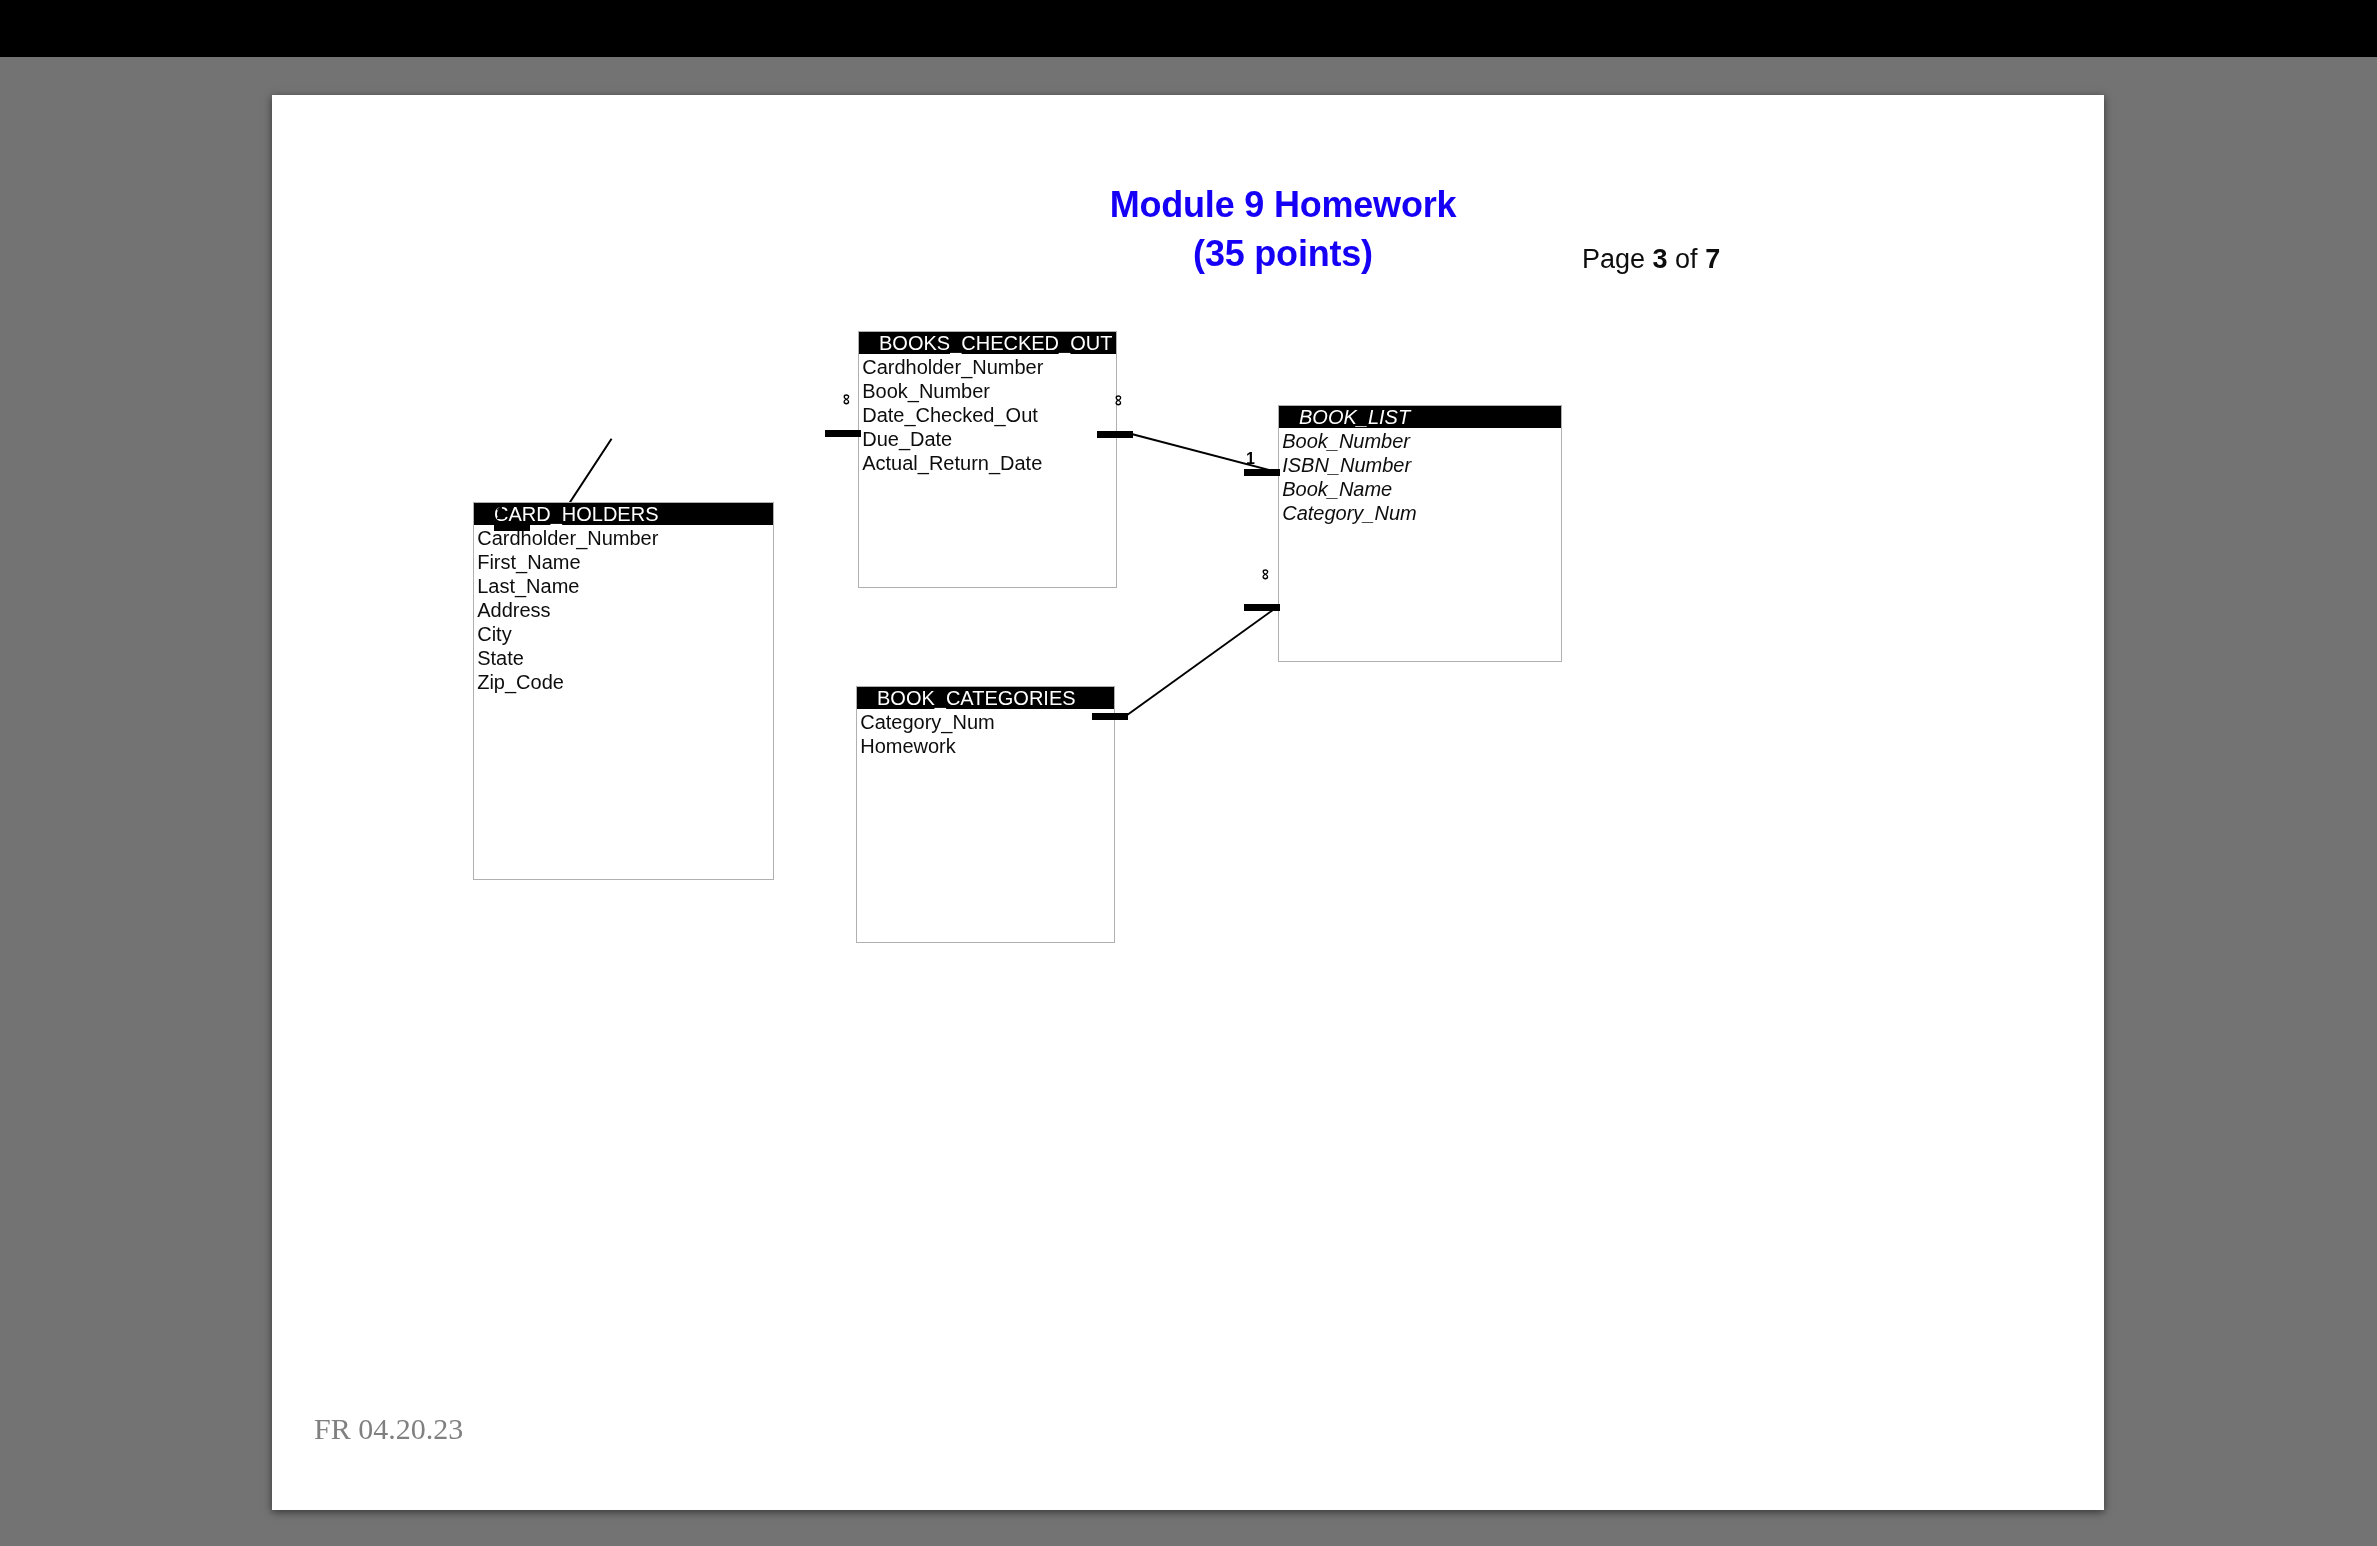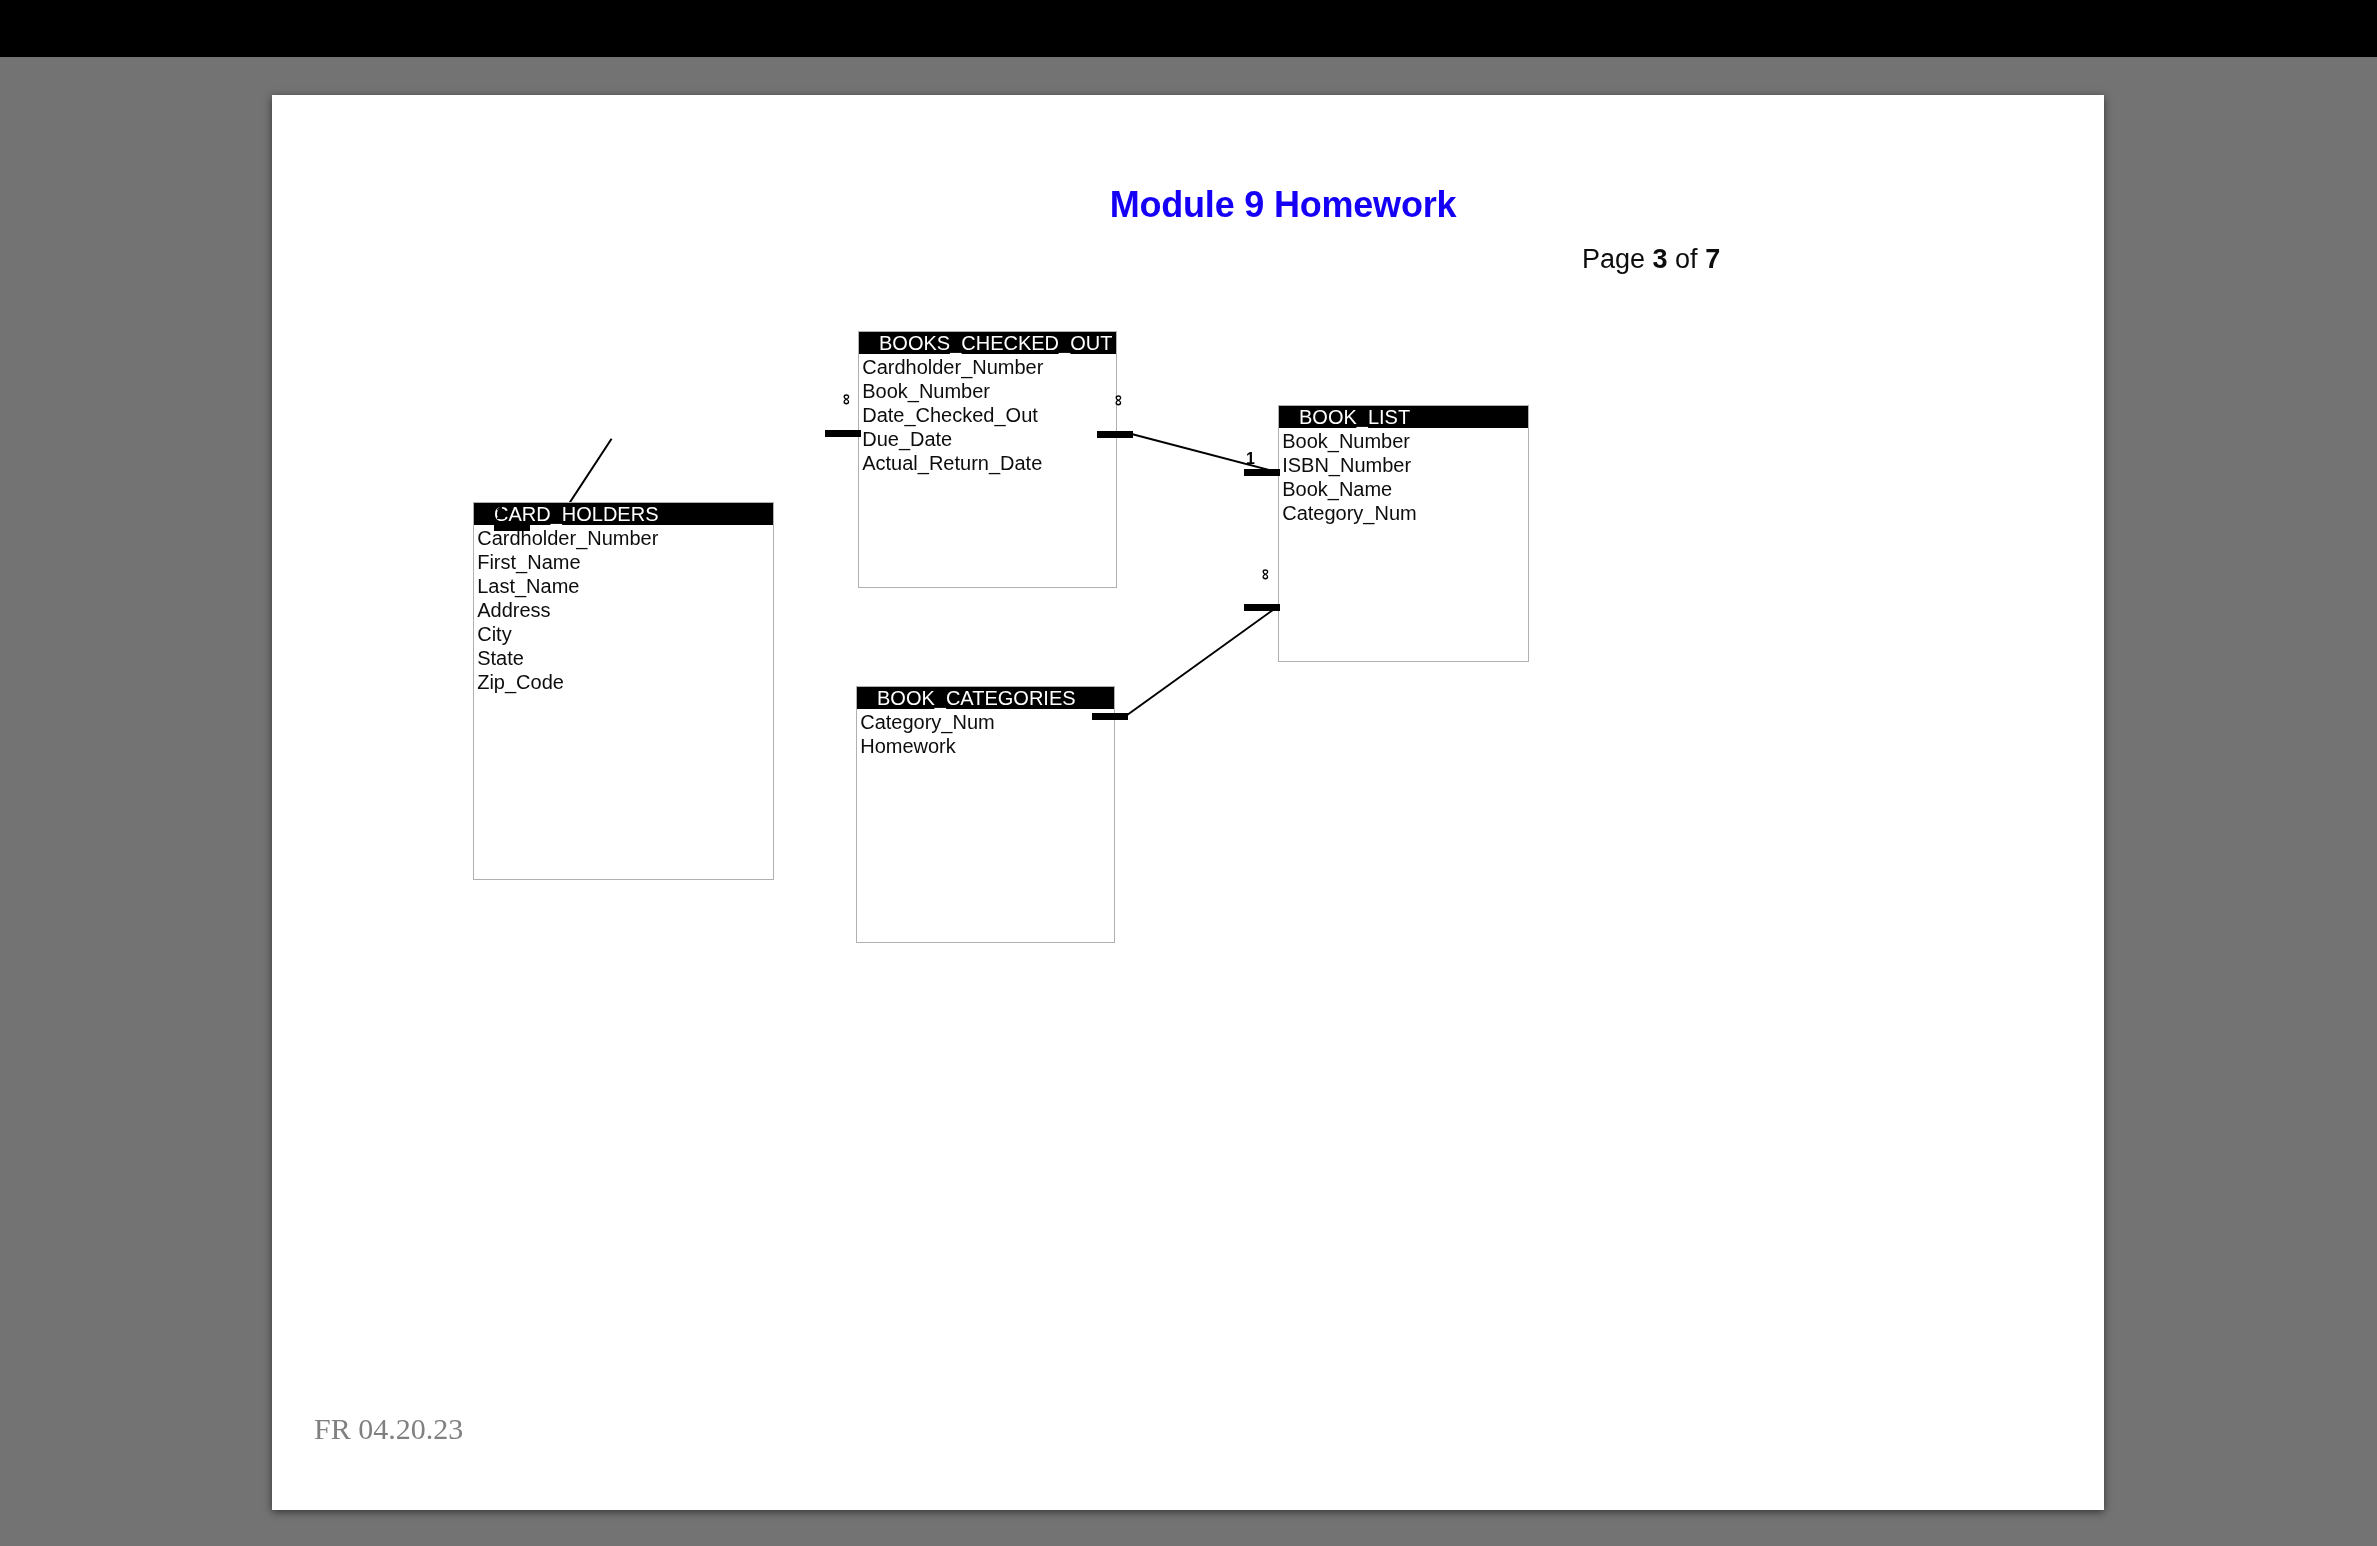--- a/index.html
+++ b/index.html
@@ -130,20 +130,21 @@
 <body>
 
 <div id="screen">
 
   <div id="topbar"></div>
 
   <div id="slide">
 
     <div id="title-block">
       <span>Module 9 Homework</span>
+      <span id="title-line2">(35 points)</span>
     </div>
 
     <div id="page-indicator"><span>Page </span><b>3</b><span> of </span><b>7</b></div>
 
     <div id="erd">
 
       <svg id="erd-lines" viewBox="0 0 2266 1750" width="1832" height="1415">
 
         <path d="M 305 535 L 348 535 L 420 425" fill="none" stroke="#000000" stroke-width="2.5"></path>
 
@@ -169,21 +170,21 @@
         <div class="erd-title">BOOKS_CHECKED_OUT</div>
         <div class="erd-fields">
           <div class="erd-field">Cardholder_Number</div>
           <div class="erd-field">Book_Number</div>
           <div class="erd-field">Date_Checked_Out</div>
           <div class="erd-field">Due_Date</div>
           <div class="erd-field">Actual_Return_Date</div>
         </div>
       </div>
 
-      <div class="erd-table" style="left:1006px; top:310px; width:251px; height:257px;">
+      <div class="erd-table" style="left:1006px; top:310px; width:284px; height:257px;font-style:italic;">
         <div class="erd-title">BOOK_LIST</div>
         <div class="erd-fields">
           <div class="erd-field">Book_Number</div>
           <div class="erd-field">ISBN_Number</div>
           <div class="erd-field">Book_Name</div>
           <div class="erd-field">Category_Num</div>
         </div>
       </div>
 
       <div class="erd-table" style="left:584px; top:591px; width:259px; height:257px;">

